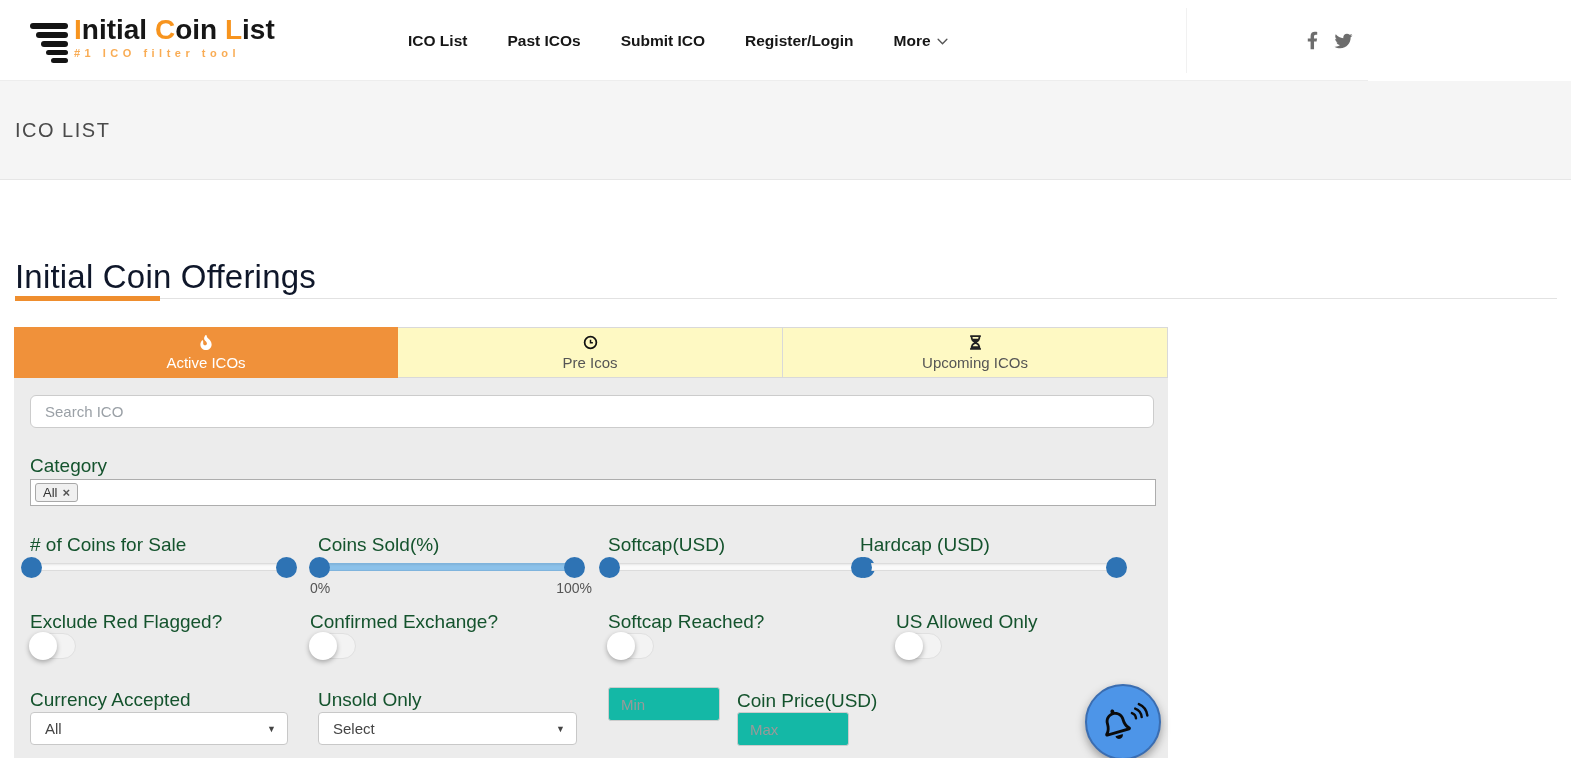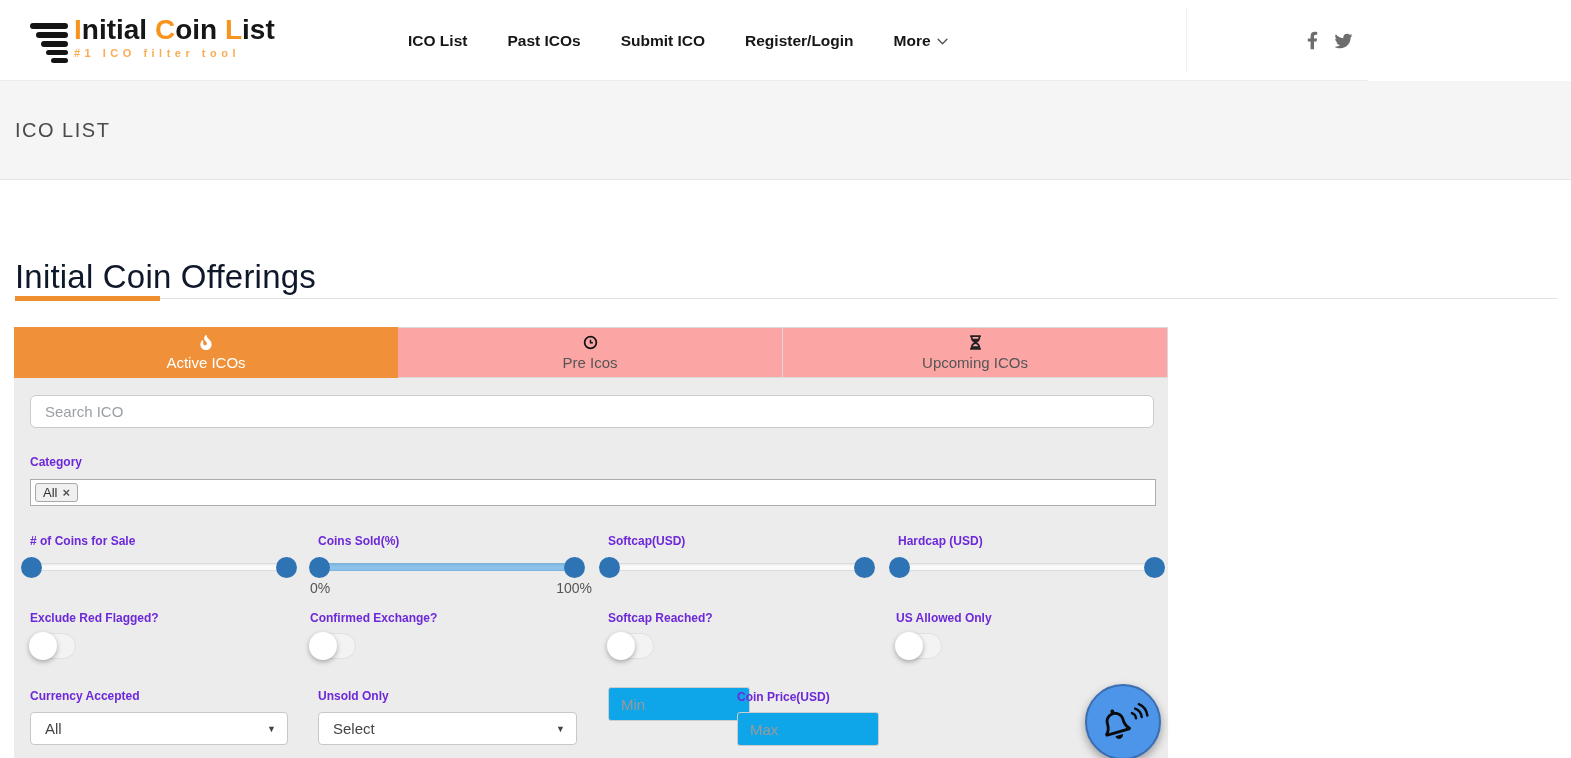--- a/index.html
+++ b/index.html
@@ -28,34 +28,34 @@
   .band { position:absolute; left:0; top:81px; width:1571px; height:99px; background:#f5f5f5; border-bottom:1px solid #e6e6e6; }
   .band-title { position:absolute; left:15px; top:38px; font-size:20px; font-weight:500; letter-spacing:1.5px; color:#4a4a4a; }
 
   
   .heading { position:absolute; left:15px; top:258px; font-size:33px; font-weight:500; color:#0f172a; letter-spacing:0.2px; }
   .heading-rule { position:absolute; left:15px; top:298px; width:1542px; border-bottom:1px solid #e2e2e2; }
   .heading-rule-accent { position:absolute; left:0; top:-2px; width:145px; height:5px; background:#EF8E2E; }
 
   
   .tabs { position:absolute; left:14px; top:327px; width:1154px; height:51px; display:flex; }
-  .tab { flex:1; display:flex; flex-direction:column; align-items:center; justify-content:center; gap:3px; cursor:pointer; background:#fca5a5; border:1px solid #d9d9d9; }
+  .tab { flex:1; display:flex; flex-direction:column; align-items:center; justify-content:center; gap:3px; cursor:pointer; background:#fef9c3; border:1px solid #d9d9d9; }
   .tab + .tab { border-left:none; }
   .tab .tab-label { font-size:15px; color:#555;text-align:right; }
   .tab.active { background:#F0913A; border:none; }
   .tab.active .tab-label { color:#fff; }
   .tab-icon { height:16px; display:flex; align-items:center; }
 
   
   .panel { position:absolute; left:14px; top:378px; width:1154px; height:380px; background:#ececec; }
 
   .search-input { position:absolute; left:16px; top:17px; width:1124px; height:33px; border:1px solid #ccc; border-radius:6px; background:#fff; font-size:15px; color:#333; padding:0 14px; outline:none; font-family:inherit; }
   .search-input::placeholder { color:#9aa0a6; }
 
-  .flt-label { font-size:12px; font-weight:700; color:#6d28d9; white-space:nowrap; }
+  .flt-label { font-size:19px; font-weight:400; color:#14532d; white-space:nowrap; }
   .category-label { position:absolute; left:16px; top:77px; }
   .category-box { position:absolute; left:16px; top:101px; width:1126px; height:27px; background:#fff; border:1px solid #adadad; display:flex; align-items:center; padding:0 4px; cursor:text; }
   .chip { display:inline-flex; align-items:center; gap:5px; background:#f0f0f0; border:1px solid #a8a8a8; border-radius:3px; font-size:13px; color:#333; padding:1px 7px; cursor:default; }
   .chip-x { font-weight:700; color:#555; font-size:13px; cursor:pointer; line-height:1; }
 
   .slider-col { position:absolute; top:156px; width:258px; }
   .slider-col .flt-label { display:block; height:18px; }
   .slider-track { position:relative; margin-top:11px; height:8px; border-radius:4px; background:#fafafa; border:1px solid #dcdcdc; box-shadow:inset 0 1px 2px rgba(0,0,0,0.08); cursor:pointer; }
   .slider-track.filled { background:#8BC1EA; border-color:#7fb4dd; }
   .slider-handle { position:absolute; width:21px; height:21px; border-radius:50%; background:#2E73B4; top:-7px; cursor:grab; }
@@ -68,21 +68,21 @@
   .toggle-col { position:absolute; top:233px; width:258px; }
   .toggle-col .flt-label { display:block; height:18px; }
   .toggle { position:relative; margin-top:4px; width:46px; height:26px; border-radius:13px; background:#f3f3f3; border:1px solid #e0e0e0; cursor:pointer; }
   .toggle-knob { position:absolute; left:-2px; top:-2px; width:28px; height:28px; border-radius:50%; background:#fff; box-shadow:0 2px 5px rgba(0,0,0,0.3); }
 
   .select-col { position:absolute; top:311px; width:258px; }
   .select-col .flt-label { display:block; height:18px; }
   .select-box { position:relative; margin-top:5px; height:33px; background:#fff; border:1px solid #c8c8c8; border-radius:4px; display:flex; align-items:center; padding:0 14px; font-size:15px; color:#444; cursor:pointer; }
   .select-box::after { content:"▼"; position:absolute; right:11px; top:50%; transform:translateY(-50%); font-size:9px; color:#444; }
 
-  .mini-input { position:absolute; width:142px; height:34px; background:#0ea5e9; border:1px solid #ccc; border-radius:3px; font-size:15px; color:#333; padding:0 12px; outline:none; font-family:inherit; }
+  .mini-input { position:absolute; width:112px; height:34px; background:#14b8a6; border:1px solid #ccc; border-radius:3px; font-size:15px; color:#333; padding:0 12px; outline:none; font-family:inherit; }
   .mini-input::placeholder { color:#999; }
   .min-input { left:594px; top:309px; }
   .max-input { left:723px; top:334px; }
   .coinprice-label { position:absolute; left:723px; top:312px; }
 
   
   .bell-btn { position:absolute; left:1085px; top:684px; width:76px; height:76px; border-radius:50%; background:#4D95E8; border:2px solid #3a6db1; box-shadow:0 4px 10px rgba(0,0,0,0.35); display:flex; align-items:center; justify-content:center; cursor:pointer; }
 </style>
 </head>
 <body>
@@ -215,21 +215,21 @@
     </div>
 
     <div class="slider-col" style="left:594px;">
       <span class="flt-label">Softcap(USD)</span>
       <div class="slider-track">
         <span class="slider-handle left"></span>
         <span class="slider-handle right"></span>
       </div>
     </div>
 
-    <div class="slider-col" style="left:884px;">
+    <div class="slider-col" style="left:846px;">
       <span class="flt-label">Hardcap (USD)</span>
       <div class="slider-track">
         <span class="slider-handle left"></span>
         <span class="slider-handle right"></span>
       </div>
     </div>
 
     <div class="toggle-col" style="left:16px;">
       <span class="flt-label">Exclude Red Flagged?</span>
       <div class="toggle">

